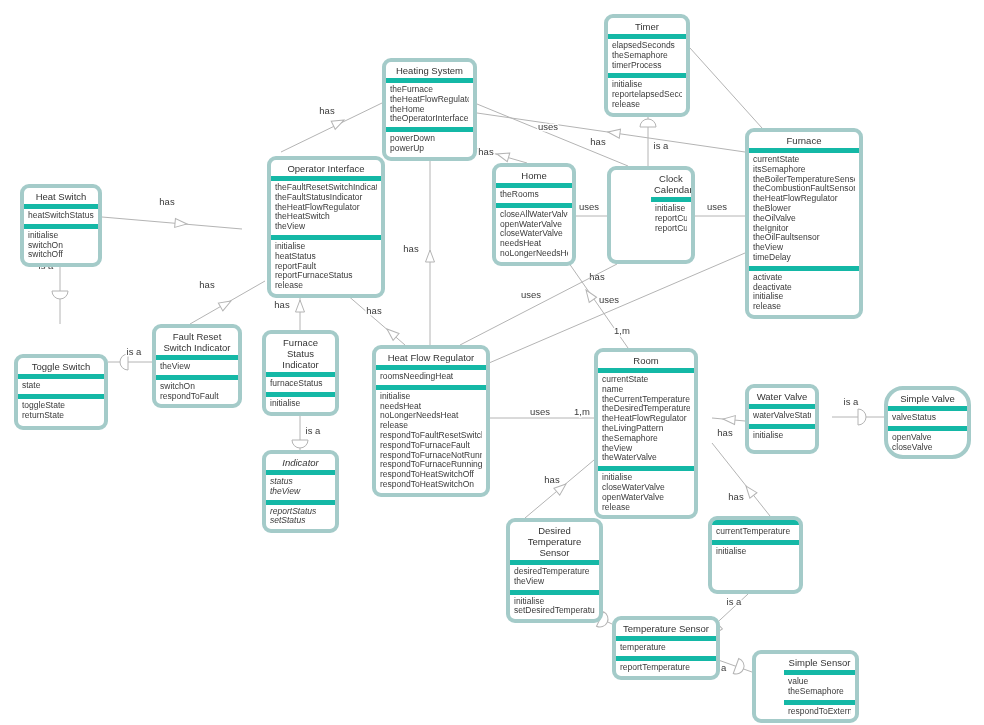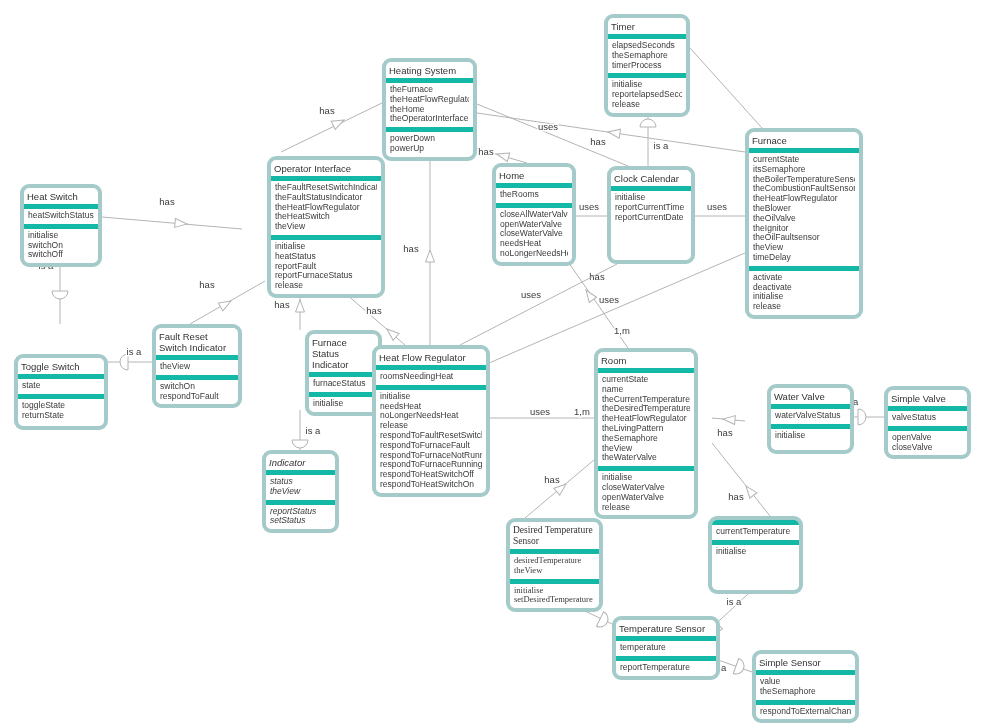--- a/index.html
+++ b/index.html
@@ -6,21 +6,21 @@
   #stage{
     position:relative;width:984px;height:725px;background:#ffffff;
     font-family:"Liberation Sans",sans-serif;overflow:hidden;
   }
   #wires{position:absolute;left:0;top:0;width:984px;height:725px;}
   .class-box{
     position:absolute;box-sizing:border-box;background:#ffffff;
     border:4px solid #a4cbc9;border-radius:9px;overflow:hidden;
   }
   .class-title{
-    font-size:9.5px;line-height:11px;text-align:left;color:#333333;
+    font-size:9.5px;line-height:11px;text-align:center;color:#333333;
     padding:3px 3px 2px;
   }
   .sec{
     border-top:5px solid #14b8a6;padding:2px 4px 3px;
     font-size:8.5px;line-height:9.8px;color:#3a3a3a;
   }
   .member{white-space:nowrap;overflow:hidden;}
   .rel-line{stroke:#b4b4b4;stroke-width:1;fill:none;}
   .marker{fill:#ffffff;stroke:#b4b4b4;stroke-width:1;}
   .rel-label{
@@ -171,21 +171,21 @@
           <div class="member">theRooms</div>
         </div>
         <div class="sec">
           <div class="member">closeAllWaterValves</div>
           <div class="member">openWaterValve</div>
           <div class="member">closeWaterValve</div>
           <div class="member">needsHeat</div>
           <div class="member">noLongerNeedsHeat</div>
         </div>
       </div>
-      <div class="class-box" style="left: 607px; top: 166px; width: 88px; min-height: 98px;">
+      <div class="class-box" style="left: 607px; top: 166px; width: 88px; min-height: 98px; padding-left: 40px;">
         <div class="class-title">Clock Calendar</div>
         <div class="sec">
           <div class="member">initialise</div>
           <div class="member">reportCurrentTime</div>
           <div class="member">reportCurrentDate</div>
         </div>
       </div>
       <div class="class-box" style="left: 745px; top: 128px; width: 118px; min-height: 177px;">
         <div class="class-title">Furnace</div>
         <div class="sec">
@@ -221,21 +221,21 @@
       <div class="class-box" style="left: 152px; top: 324px; width: 90px; min-height: 82px;">
         <div class="class-title">Fault Reset Switch Indicator</div>
         <div class="sec">
           <div class="member">theView</div>
         </div>
         <div class="sec">
           <div class="member">switchOn</div>
           <div class="member">respondToFault</div>
         </div>
       </div>
-      <div class="class-box" style="left: 262px; top: 330px; width: 77px; min-height: 80px; margin-left: 43px;">
+      <div class="class-box" style="left: 262px; top: 330px; width: 77px; min-height: 80px;">
         <div class="class-title">Furnace Status Indicator</div>
         <div class="sec">
           <div class="member">furnaceStatus</div>
         </div>
         <div class="sec">
           <div class="member">initialise</div>
         </div>
       </div>
       <div class="class-box" style="left: 372px; top: 345px; width: 118px; min-height: 147px;">
         <div class="class-title">Heat Flow Regulator</div>
@@ -268,51 +268,51 @@
           <div class="member">theView</div>
           <div class="member">theWaterValve</div>
         </div>
         <div class="sec">
           <div class="member">initialise</div>
           <div class="member">closeWaterValve</div>
           <div class="member">openWaterValve</div>
           <div class="member">release</div>
         </div>
       </div>
-      <div class="class-box" style="left: 745px; top: 384px; width: 87px; min-height: 70px; margin-left: 22px;">
+      <div class="class-box" style="left: 745px; top: 384px; width: 74px; min-height: 70px;">
         <div class="class-title">Water Valve</div>
         <div class="sec">
           <div class="member">waterValveStatus</div>
         </div>
         <div class="sec">
           <div class="member">initialise</div>
         </div>
       </div>
-      <div class="class-box" style="left: 884px; top: 386px; width: 87px; min-height: 66px;">
+      <div class="class-box" style="left: 884px; top: 386px; width: 87px; min-height: 66px; border-radius: 19px;">
         <div class="class-title">Simple Valve</div>
         <div class="sec">
           <div class="member">valveStatus</div>
         </div>
         <div class="sec">
           <div class="member">openValve</div>
           <div class="member">closeValve</div>
         </div>
       </div>
       <div class="class-box" style="left: 262px; top: 450px; width: 77px; min-height: 74px; font-style: italic;">
         <div class="class-title">Indicator</div>
         <div class="sec">
           <div class="member">status</div>
           <div class="member">theView</div>
         </div>
         <div class="sec">
           <div class="member">reportStatus</div>
           <div class="member">setStatus</div>
         </div>
       </div>
-      <div class="class-box" style="left: 506px; top: 518px; width: 97px; min-height: 80px; font-family: Liberation Serif, serif;">
+      <div class="class-box" style="left: 506px; top: 518px; width: 97px; min-height: 80px;">
         <div class="class-title">Desired Temperature Sensor</div>
         <div class="sec">
           <div class="member">desiredTemperature</div>
           <div class="member">theView</div>
         </div>
         <div class="sec">
           <div class="member">initialise</div>
           <div class="member">setDesiredTemperature</div>
         </div>
       </div>
@@ -326,21 +326,21 @@
       </div>
       <div class="class-box" style="left: 612px; top: 616px; width: 108px; min-height: 62px;">
         <div class="class-title">Temperature Sensor</div>
         <div class="sec">
           <div class="member">temperature</div>
         </div>
         <div class="sec">
           <div class="member">reportTemperature</div>
         </div>
       </div>
-      <div class="class-box" style="left: 752px; top: 650px; width: 107px; min-height: 62px;">
+      <div class="class-box" style="left: 752px; top: 650px; width: 107px; min-height: 62px; padding-left: 28px;">
         <div class="class-title">Simple Sensor</div>
         <div class="sec">
           <div class="member">value</div>
           <div class="member">theSemaphore</div>
         </div>
         <div class="sec">
           <div class="member">respondToExternalChange</div>
         </div>
       </div>
     </div>

